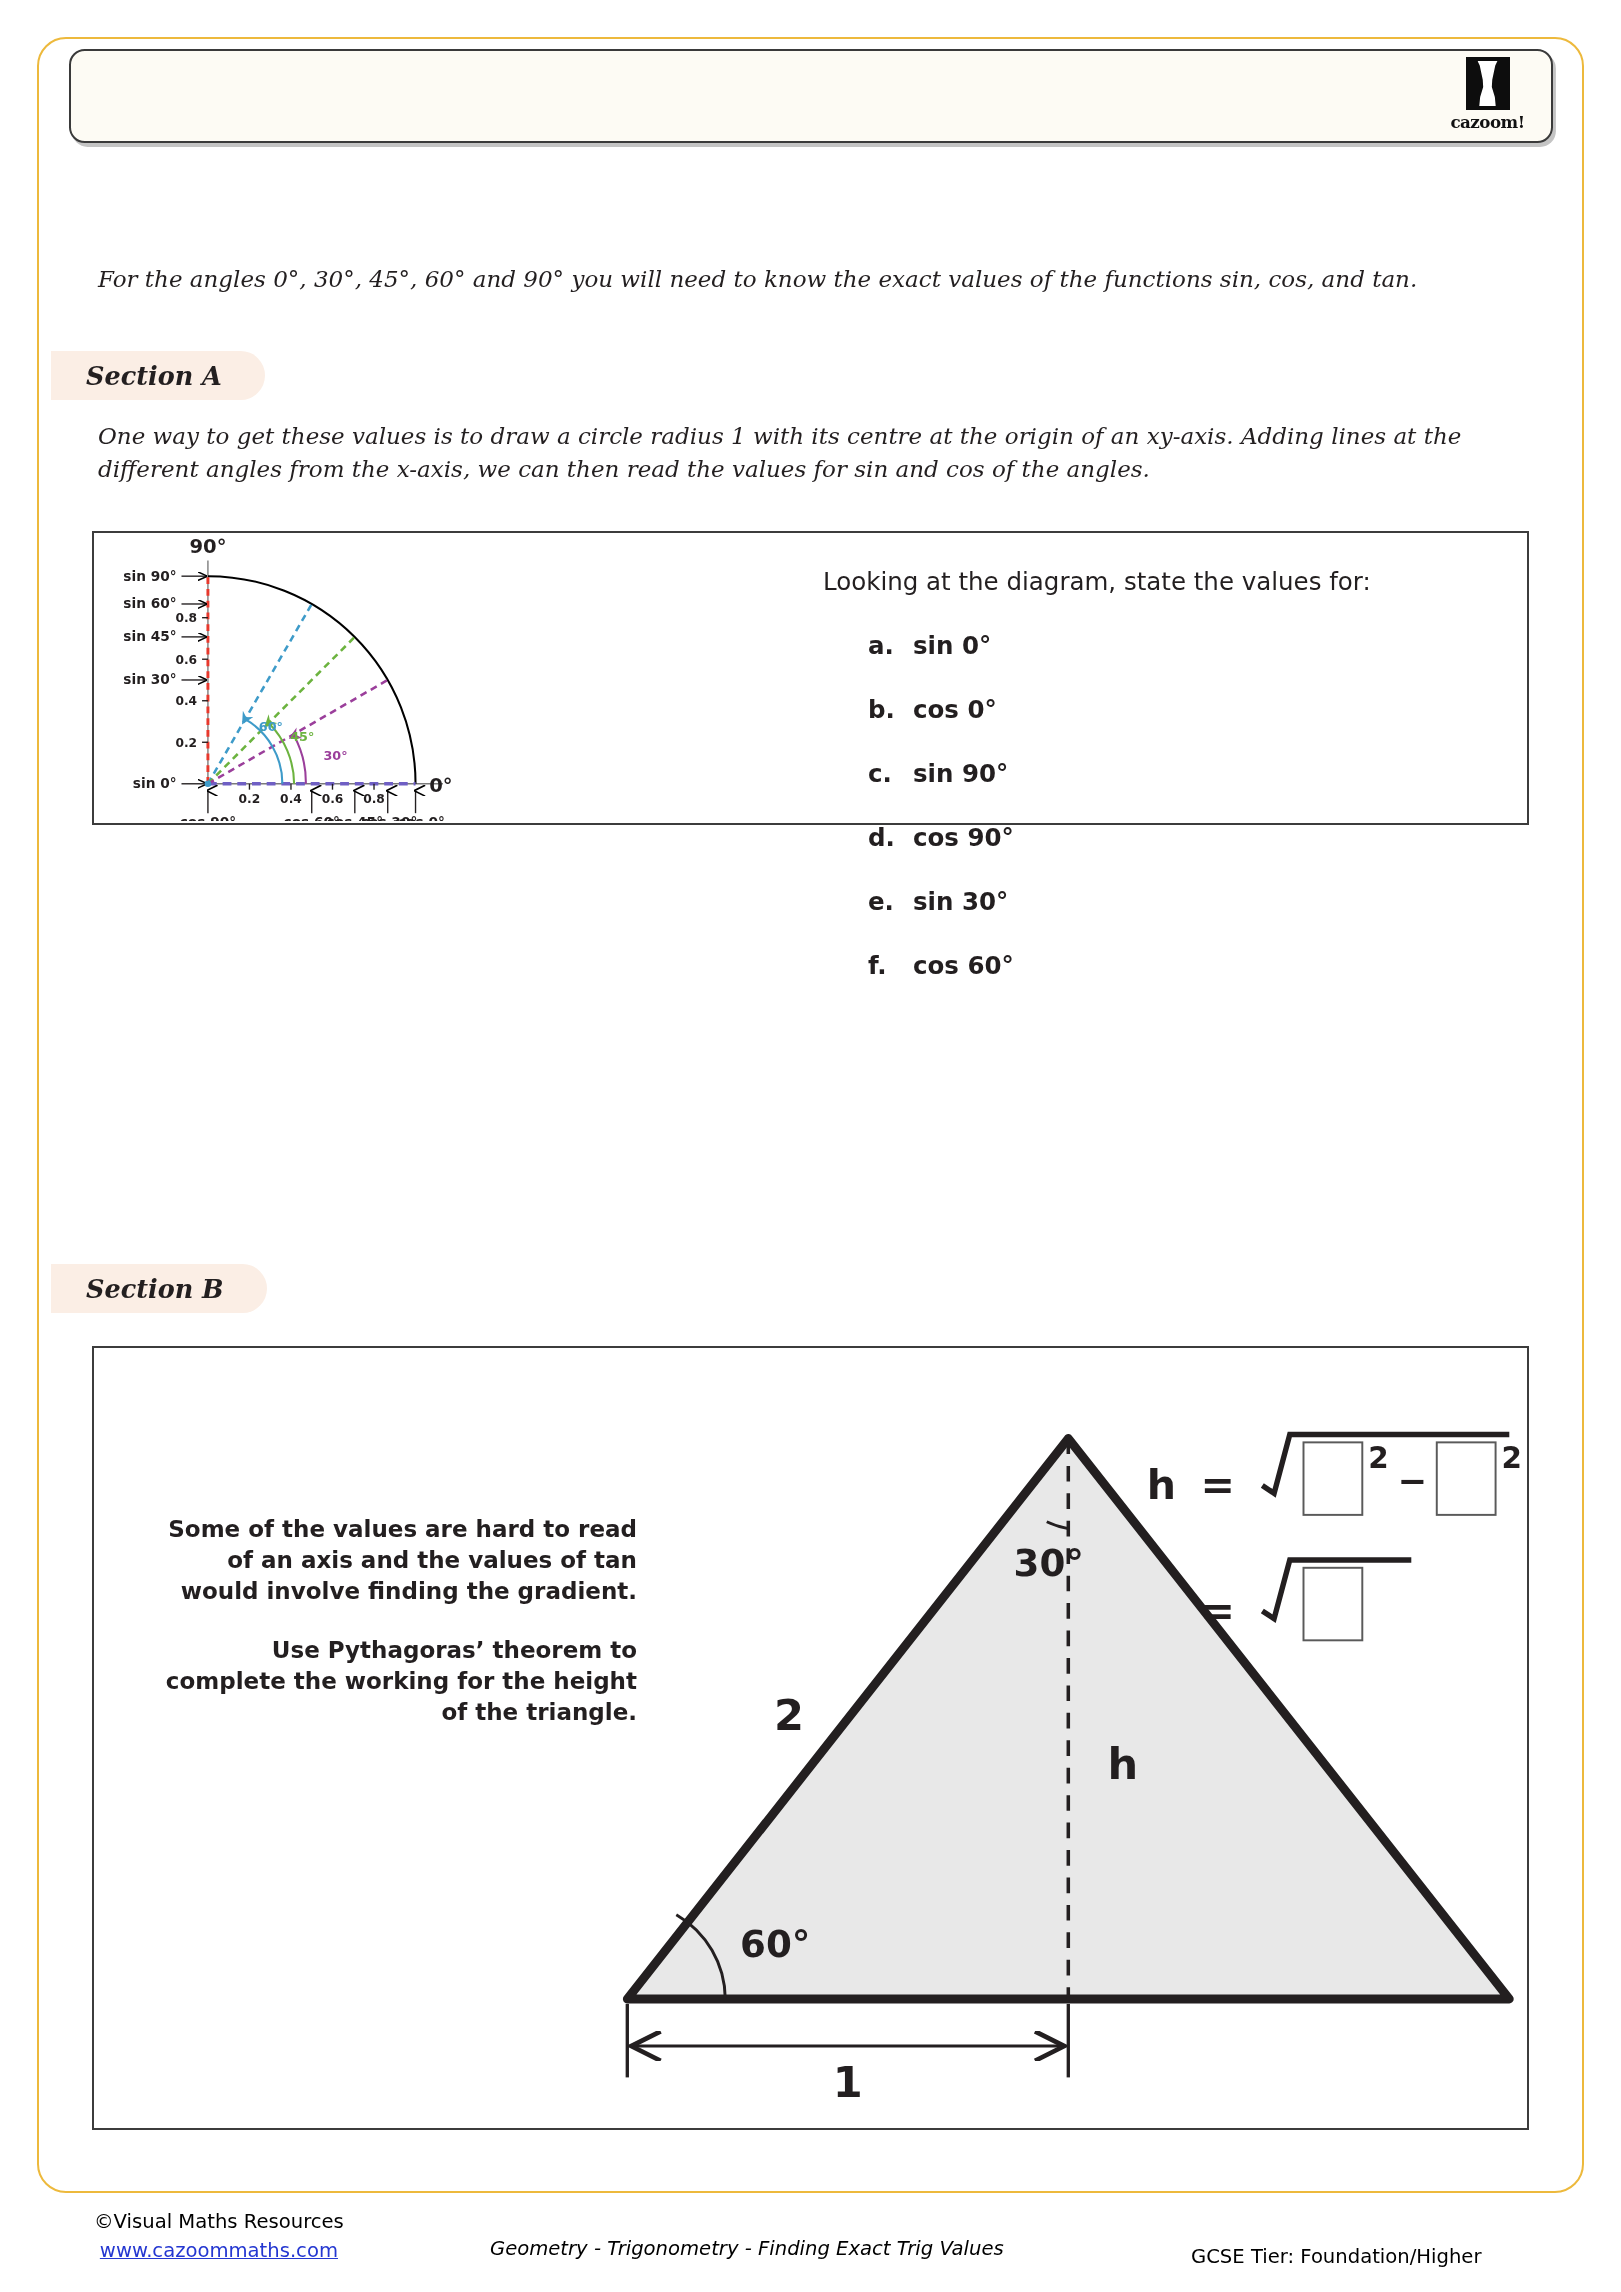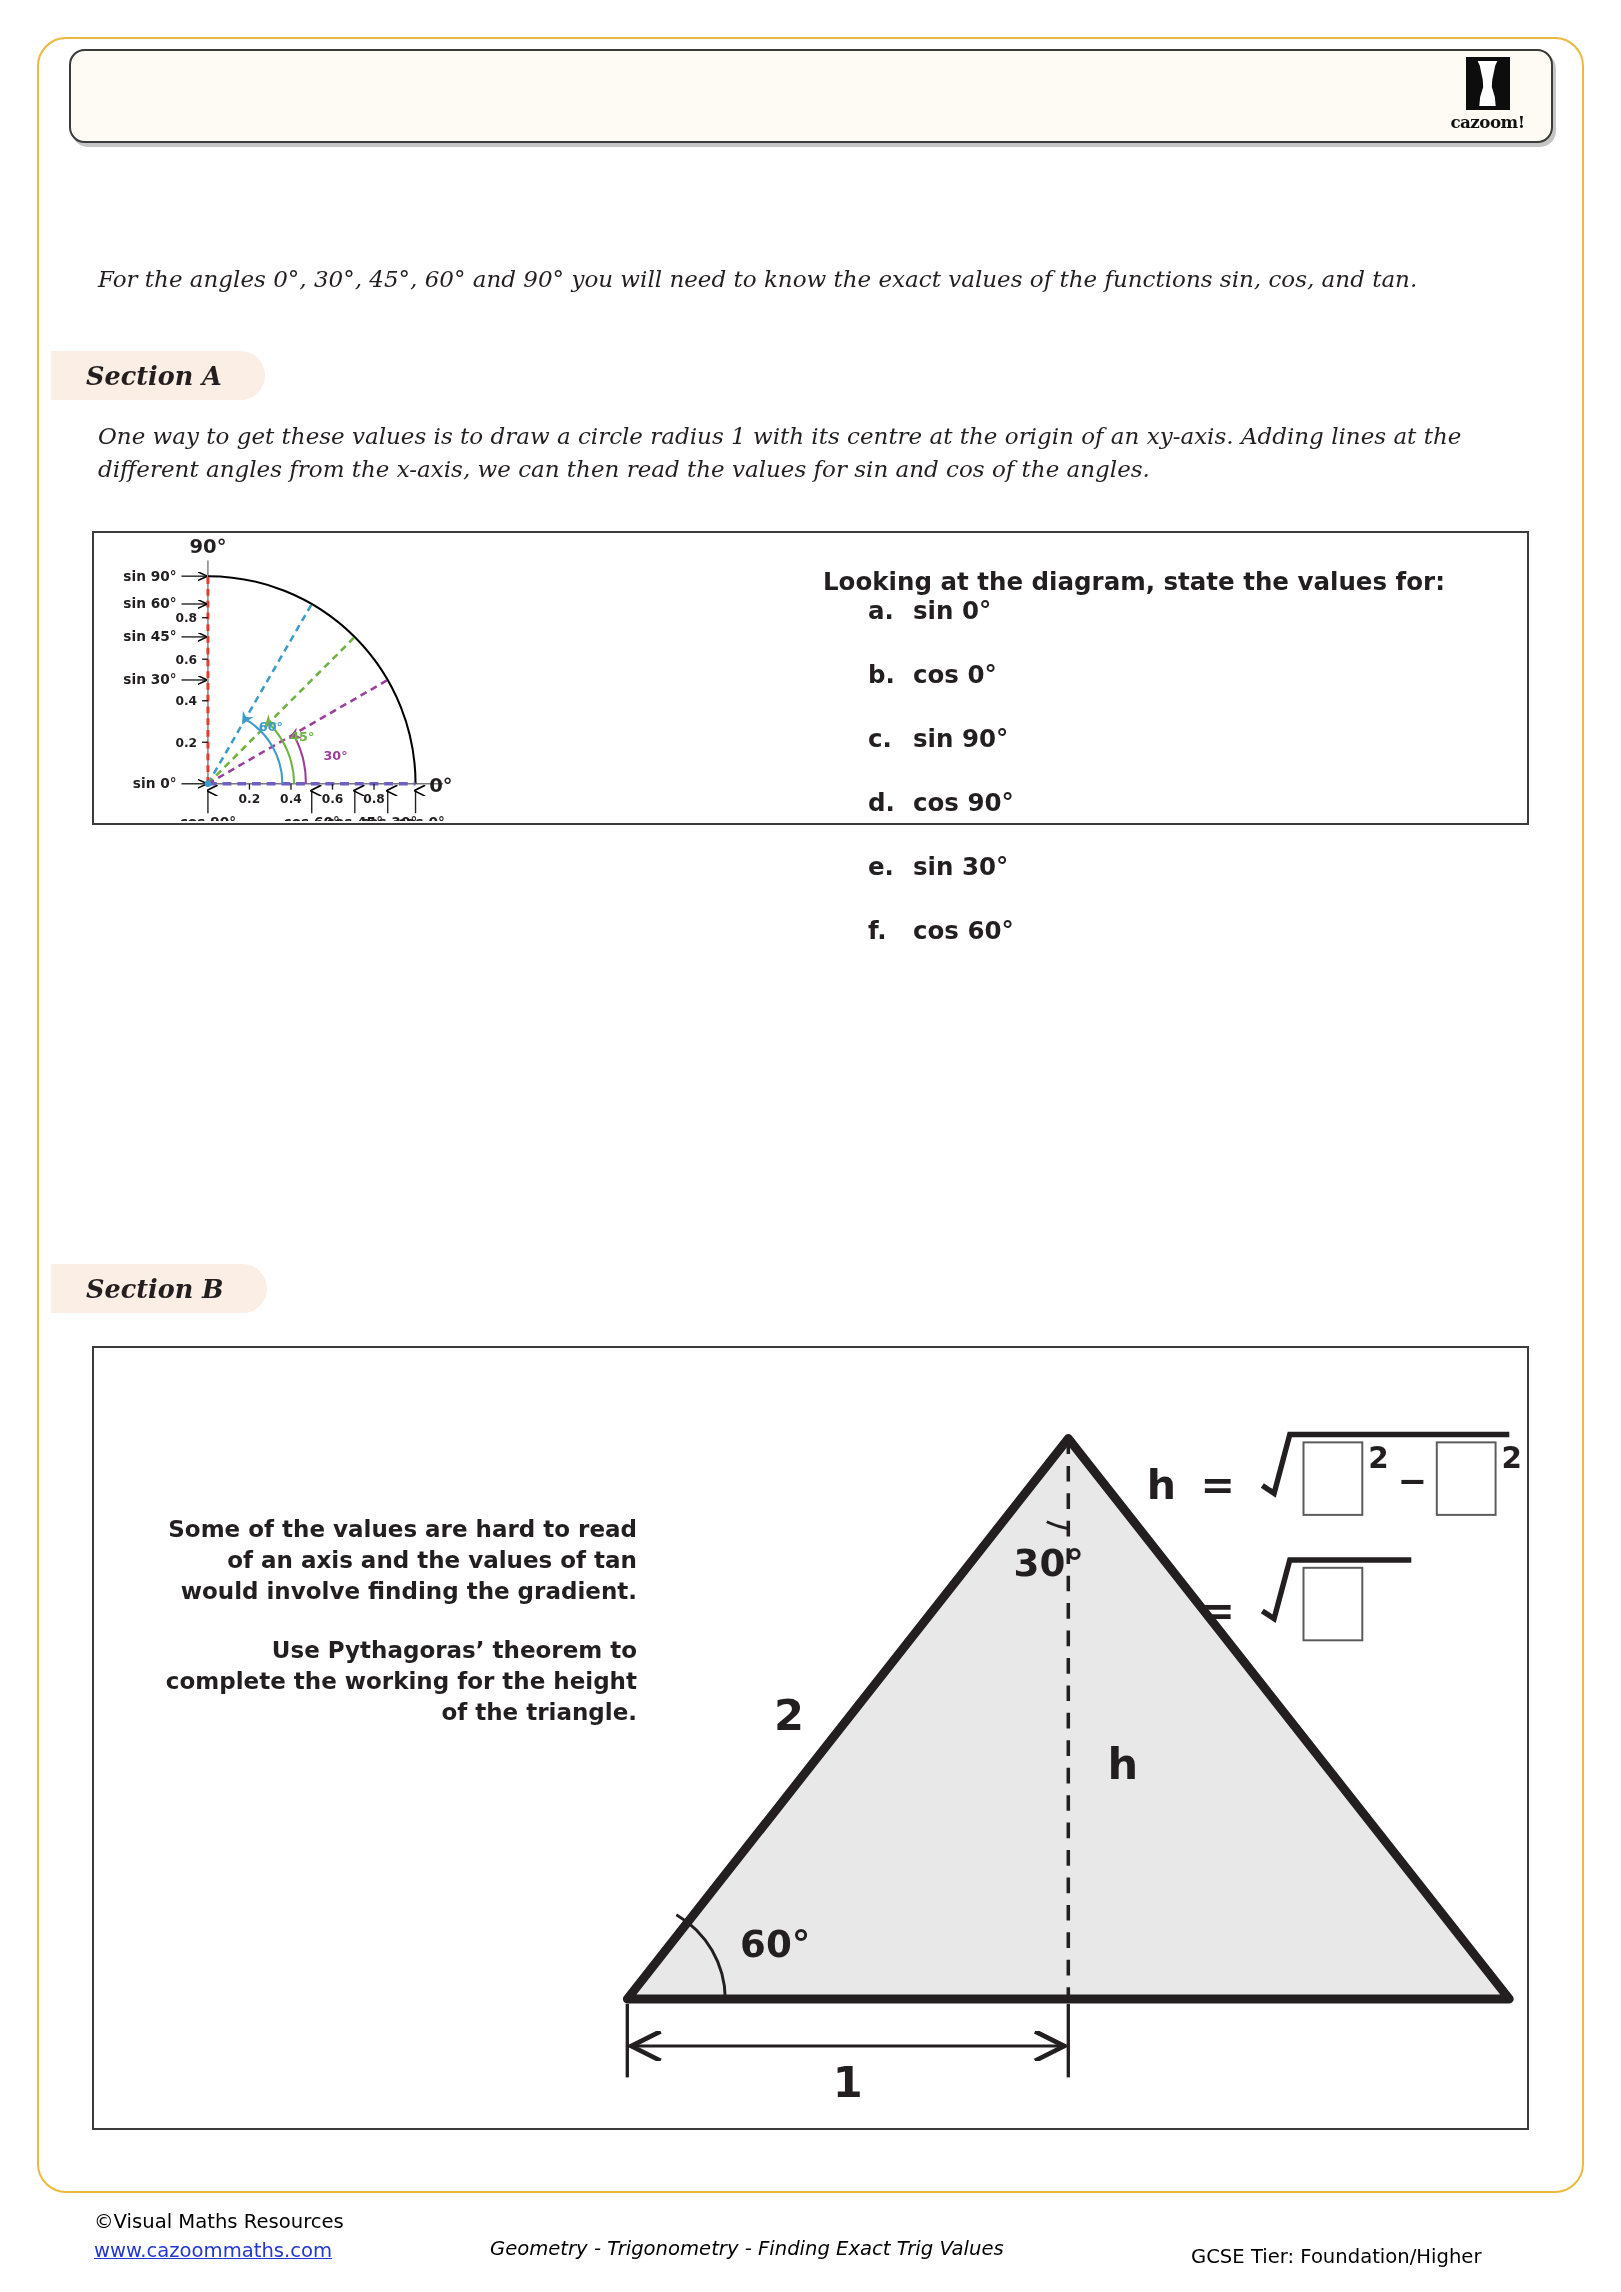--- a/index.html
+++ b/index.html
@@ -141,23 +141,24 @@
 
   
   #question-block {
     position: absolute;
     left: 823px;
     top: 567px;
     width: 667px;
   }
   .question-heading {
     font-family: "DejaVu Sans", sans-serif;
-    font-weight: bold;
+    font-weight: normal;
     font-size: 24.5px;
     color: #231f20;
+    margin-bottom: 35px;
   }
   .q-item {
     display: flex;
     font-family: "DejaVu Sans", sans-serif;
     font-weight: bold;
     font-size: 24.5px;
     color: #231f20;
     margin-bottom: 35px;
     padding-left: 45px;
   }
@@ -198,20 +199,21 @@
     height: 78px;
     font-family: "DejaVu Sans", sans-serif;
     color: #000;
   }
   .footer-left {
     position: absolute;
     left: 94px;
     top: 0;
     font-size: 19.6px;
     line-height: 1.5;
+    text-align: center;
   }
   .footer-link {
     color: #2437d1;
     text-decoration: underline;
     display: block;
   }
   .footer-mid {
     position: absolute;
     left: 490px;
     top: 30px;

